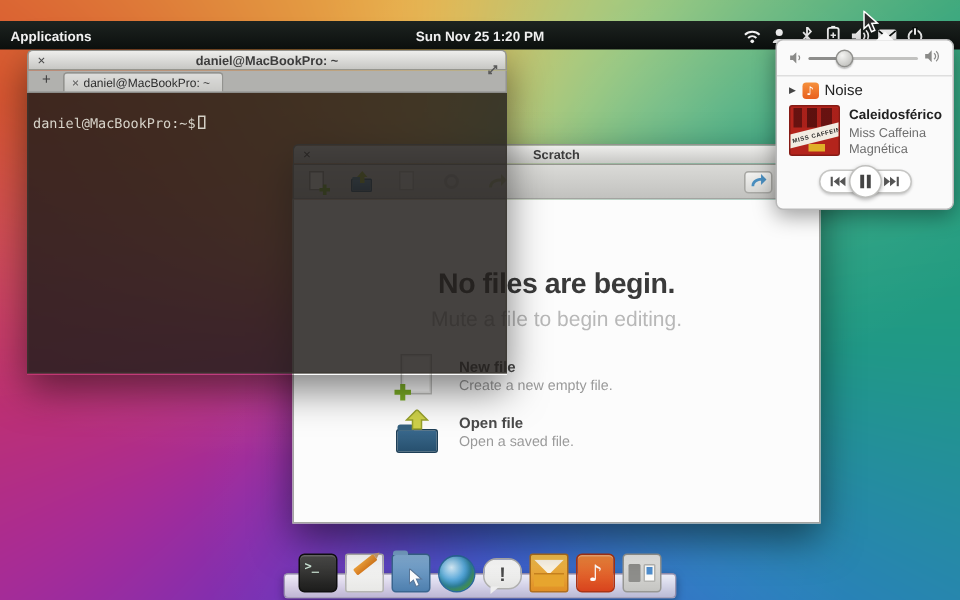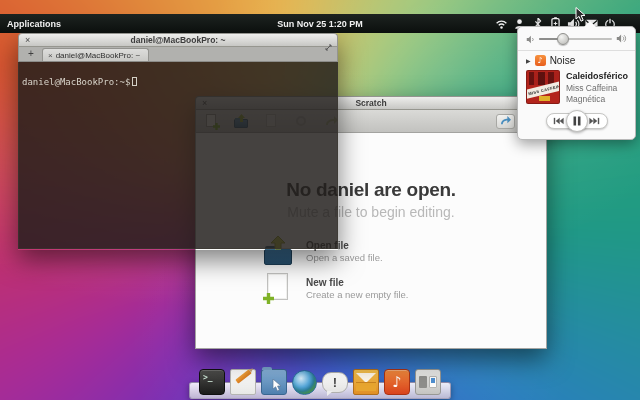--- a/index.html
+++ b/index.html
@@ -241,45 +241,45 @@
                 <line x1="4.82" y1="4.82" x2="3.05" y2="3.05"></line>
               <line x1="8" y1="3.5" x2="8" y2="1"></line>
                 <line x1="11.18" y1="4.82" x2="12.95" y2="3.05"></line>
             </g>
             <circle cx="8" cy="8" r="4" fill="none" stroke="#8e8e8a" stroke-width="2.2"></circle>
           </svg>
         </span>
       </span>
     </div>
     <div class="editor-body">
-      <div class="empty-title">No daniel are open.</div>
+      <div class="empty-title">No files are begin.</div>
       <div class="empty-subtitle">Mute a file to begin editing.</div>
       <div class="action-list">
+        <div class="action-row">
+          <span class="action-icon">
+            <span class="big-page"></span>
+            <svg class="big-plus" width="13" height="13" viewBox="0 0 13 13">
+                <path d="M6.5 1 v11 M1 6.5 h11" stroke="#7fb227" stroke-width="3.4"></path>
+              </svg>
+          </span>
+          <span>
+            <div class="action-label">New file</div>
+            <div class="action-desc">Create a new empty file.</div>
+          </span>
+        </div>
         <div class="action-row">
           <span class="action-icon">
             <span class="big-folder"></span>
             <svg class="big-arrow" width="16" height="14" viewBox="0 0 16 14">
                 <path d="M8 0 L15 7 H11 V13 H5 V7 H1 Z" fill="#cfd24a" stroke="#97a02c" stroke-width="1"></path>
               </svg>
           </span>
           <span>
             <div class="action-label">Open file</div>
             <div class="action-desc">Open a saved file.</div>
-          </span>
-        </div>
-        <div class="action-row">
-          <span class="action-icon">
-            <span class="big-page"></span>
-            <svg class="big-plus" width="13" height="13" viewBox="0 0 13 13">
-                <path d="M6.5 1 v11 M1 6.5 h11" stroke="#7fb227" stroke-width="3.4"></path>
-              </svg>
-          </span>
-          <span>
-            <div class="action-label">New file</div>
-            <div class="action-desc">Create a new empty file.</div>
           </span>
         </div>
       </div>
     </div>
   </div>
 
   <div class="window terminal">
     <div class="titlebar">
       <span class="close-btn">×</span>
       <span class="wtitle">daniel@MacBookPro: ~</span>

